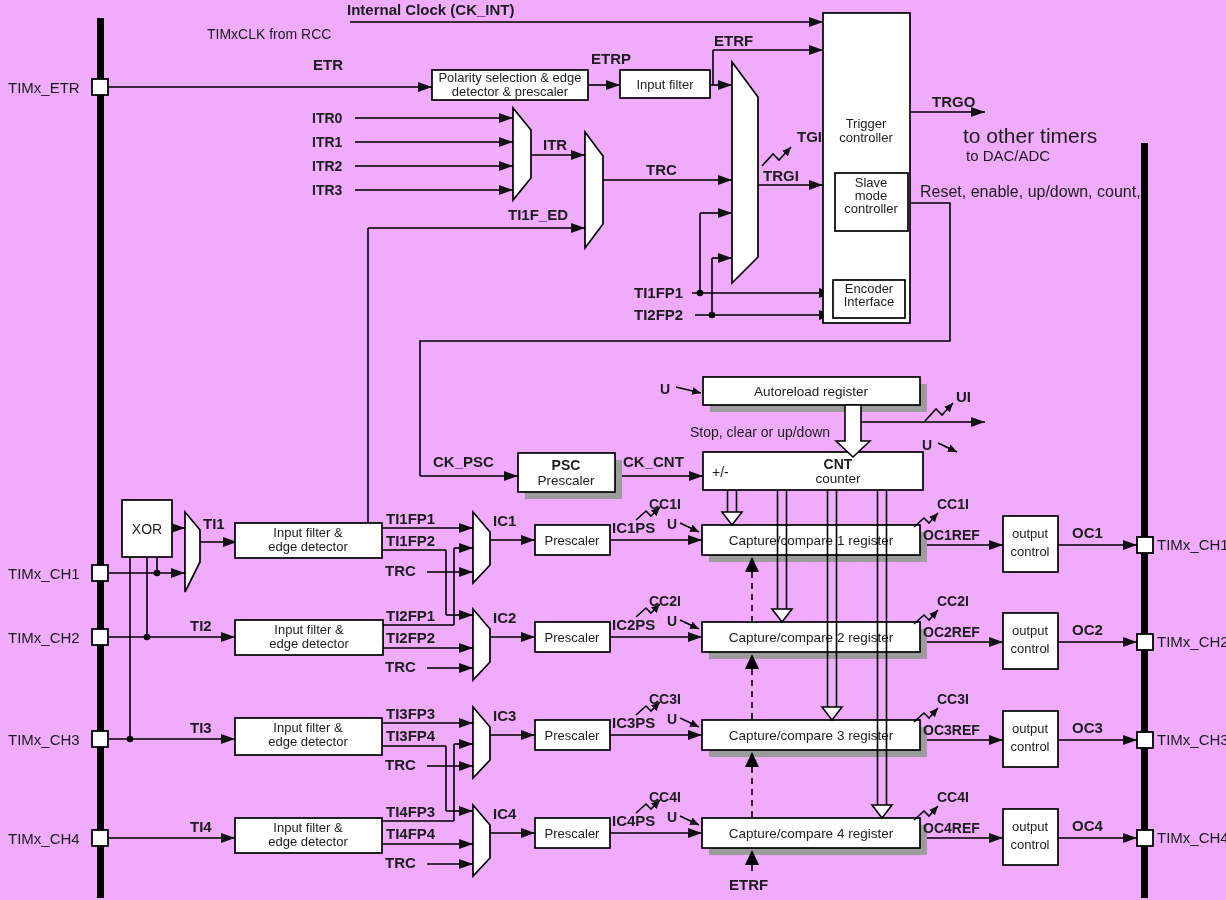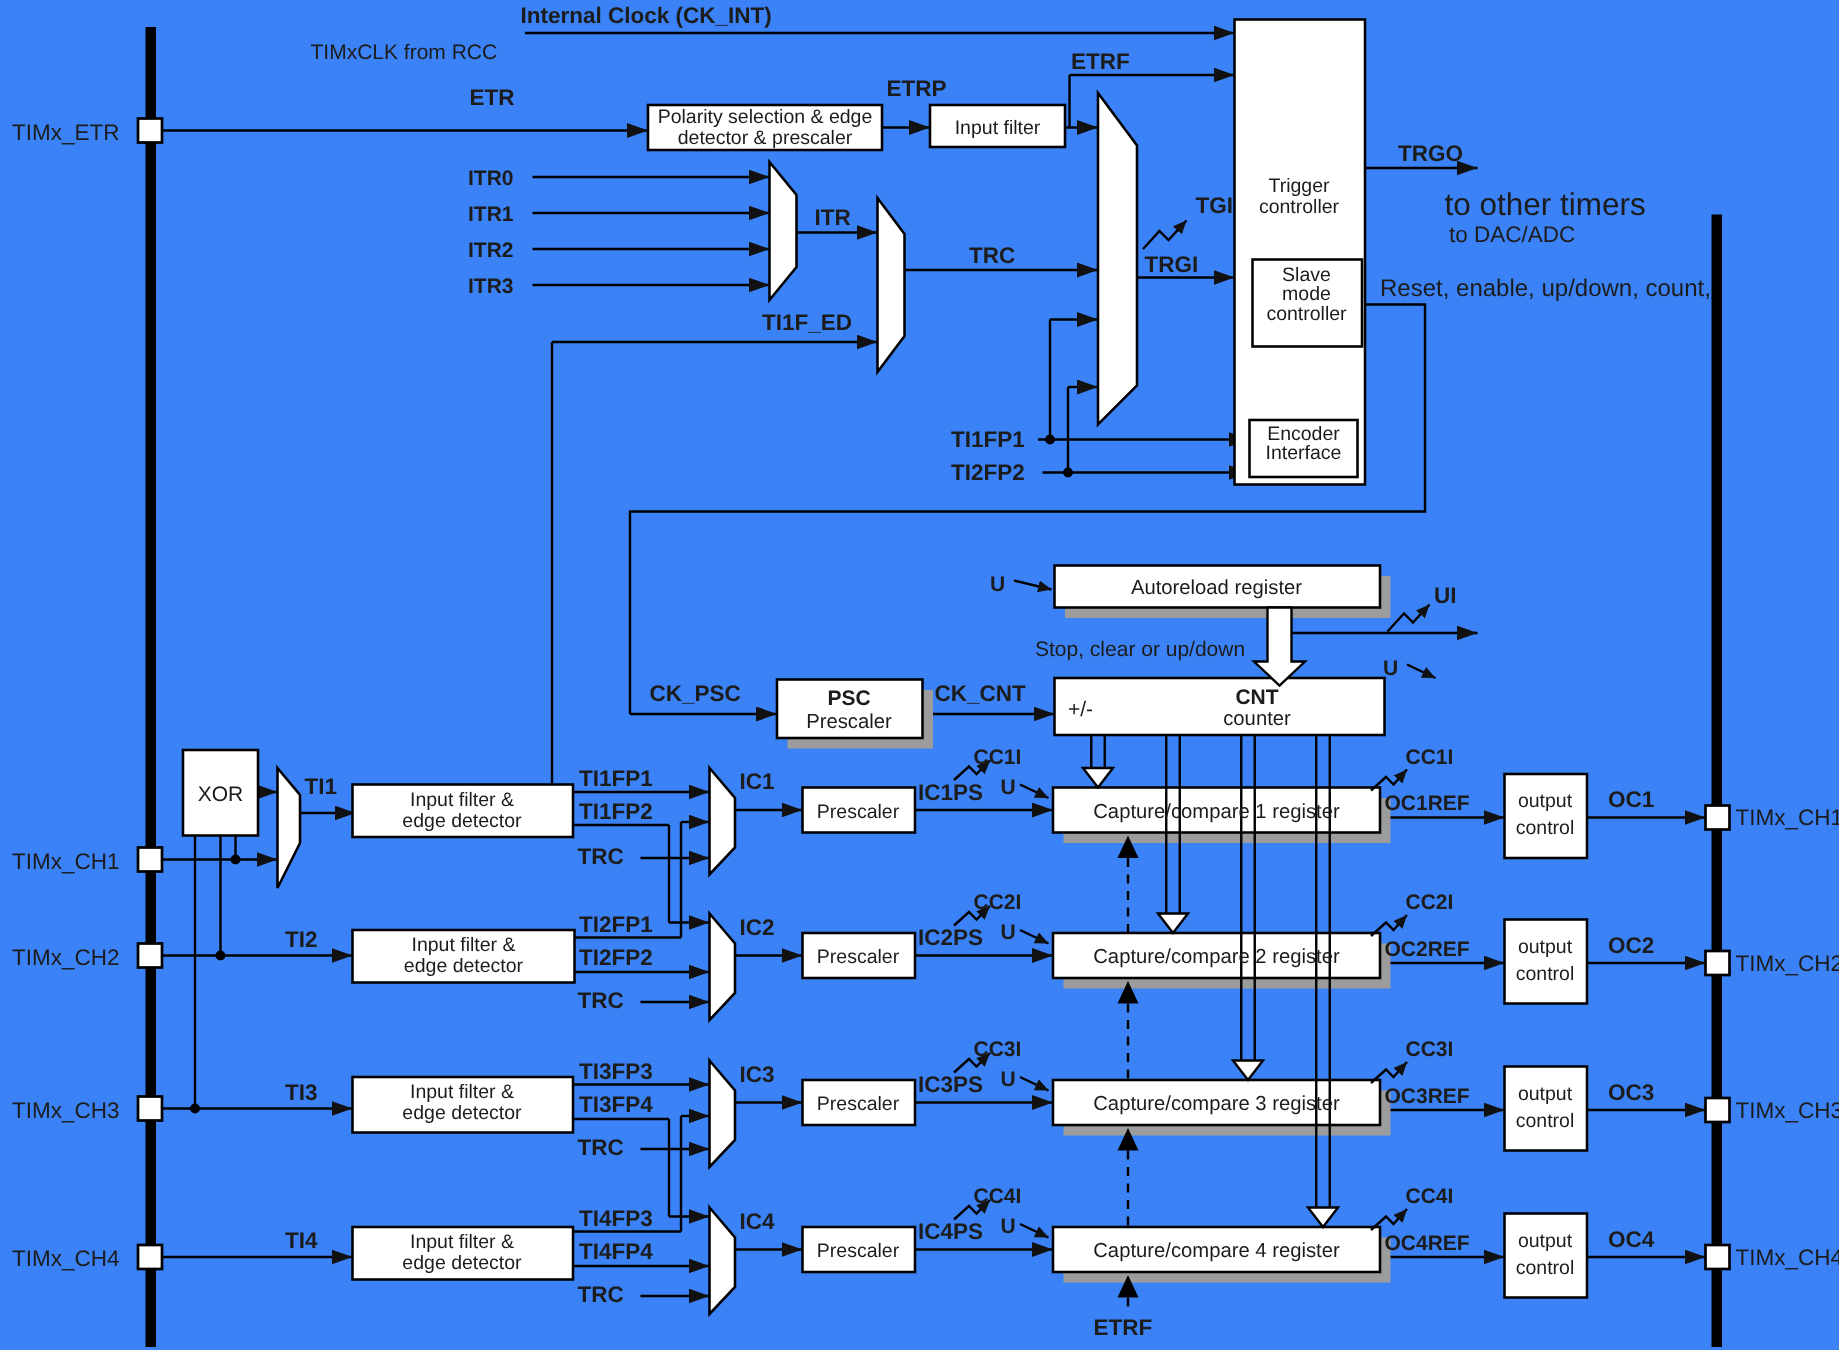--- a/index.html
+++ b/index.html
@@ -1,16 +1,16 @@
 <!DOCTYPE html>
 <html><head>
 <meta charset="utf-8">
 <style>
   html,body{margin:0;padding:0;background:#fff;}
-  .stage{width:1226px;height:900px;position:relative;background:#3b82f6;overflow:hidden;}
+  .stage{width:1226px;height:900px;position:relative;background:#f0abfc;overflow:hidden;}
   svg{display:block;}
   text{font-family:"Liberation Sans","DejaVu Sans",sans-serif;fill:#1c1c1c;}
   .s13{font-size:13px;}
   .s135{font-size:13.5px;}
   .s14{font-size:14px;}
   .s15{font-size:15px;}
   .s16{font-size:16px;}
   .s21{font-size:21px;}
   .b{font-weight:bold;}
   .bx{fill:#fff;stroke:#000;stroke-width:1.7;}

